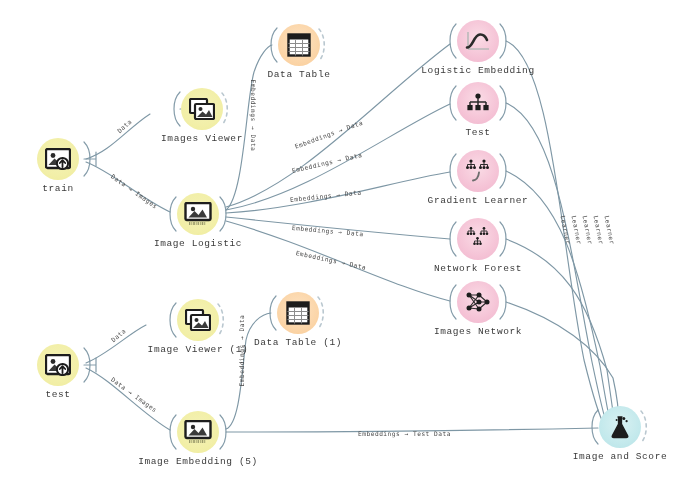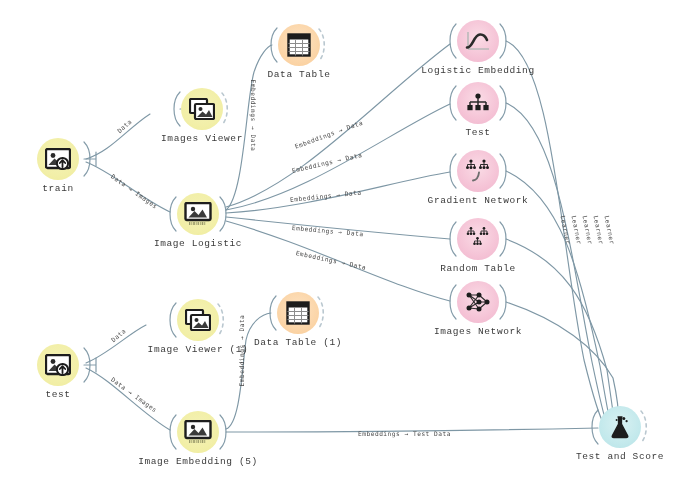--- a/index.html
+++ b/index.html
@@ -249,21 +249,21 @@
         <circle cx="2.5" cy="8.6" r="1.5" fill="#1d1d1d"></circle>
         <circle cx="6" cy="8.6" r="1.5" fill="#1d1d1d"></circle>
         <circle cx="9.5" cy="8.6" r="1.5" fill="#1d1d1d"></circle>
         <circle cx="19" cy="2" r="1.6" fill="#1d1d1d"></circle>
         <circle cx="15.5" cy="8.6" r="1.5" fill="#1d1d1d"></circle>
         <circle cx="19" cy="8.6" r="1.5" fill="#1d1d1d"></circle>
         <circle cx="22.5" cy="8.6" r="1.5" fill="#1d1d1d"></circle>
         <path d="M8,21.5 C11,21 13.5,18 14,13.5" stroke="#6d6d6d" stroke-width="1.9" fill="none" stroke-linecap="round"></path>
       </svg>
     </div>
-    <div class="node-label">Gradient Network</div>
+    <div class="node-label">Gradient Learner</div>
   </div>
 
   <div class="node" style="left:478px; top:239px;">
     <div class="node-disc pink">
       <svg class="node-icon" width="26" height="24" viewBox="0 0 26 24">
         <g stroke="#2a2a2a" stroke-width="0.9" fill="none">
           <path d="M6,2 L6,4 M3,4 L9,4 M3,4 L3,5.8 M6,4 L6,5.8 M9,4 L9,5.8"></path>
           <path d="M19,2 L19,4 M16,4 L22,4 M16,4 L16,5.8 M19,4 L19,5.8 M22,4 L22,5.8"></path>
           <path d="M12.5,12 L12.5,14 M9.5,14 L15.5,14 M9.5,14 L9.5,15.8 M12.5,14 L12.5,15.8 M15.5,14 L15.5,15.8"></path>
         </g>
@@ -274,21 +274,21 @@
         <circle cx="19" cy="1.3" r="1.3" fill="#1d1d1d"></circle>
         <circle cx="16" cy="6.8" r="1.3" fill="#1d1d1d"></circle>
         <circle cx="19" cy="6.8" r="1.3" fill="#1d1d1d"></circle>
         <circle cx="22" cy="6.8" r="1.3" fill="#1d1d1d"></circle>
         <circle cx="12.5" cy="11.3" r="1.3" fill="#1d1d1d"></circle>
         <circle cx="9.5" cy="16.8" r="1.3" fill="#1d1d1d"></circle>
         <circle cx="12.5" cy="16.8" r="1.3" fill="#1d1d1d"></circle>
         <circle cx="15.5" cy="16.8" r="1.3" fill="#1d1d1d"></circle>
       </svg>
     </div>
-    <div class="node-label">Random Table</div>
+    <div class="node-label">Network Forest</div>
   </div>
 
   <div class="node" style="left:478px; top:302px;">
     <div class="node-disc pink">
       <svg class="node-icon" width="26" height="22" viewBox="0 0 26 22">
         <g stroke="#2a2a2a" stroke-width="1.1" fill="none">
           <path d="M4,4 L14,4 M4,4 L14,11 M4,4 L14,18"></path>
           <path d="M4,17 L14,4 M4,17 L14,11 M4,17 L14,18"></path>
           <path d="M14,4 L22,11 M14,11 L22,11 M14,18 L22,11"></path>
         </g>
@@ -368,21 +368,21 @@
 
   <div class="node" style="left:620px; top:427px;">
     <div class="node-disc cyan">
       <svg class="node-icon" width="24" height="24" viewBox="0 0 24 24">
         <path d="M9.5,2 L14.5,2 M10.6,2 L10.6,9 L4.5,20.5 C3.8,21.8 4.6,22.5 5.8,22.5 L18.2,22.5 C19.4,22.5 20.2,21.8 19.5,20.5 L13.4,9 L13.4,2" fill="#1d1d1d" stroke="#1d1d1d" stroke-width="1.5" stroke-linejoin="round"></path>
         <circle cx="15.8" cy="3.5" r="1.5" fill="#1d1d1d"></circle>
         <circle cx="18.6" cy="6.2" r="1.1" fill="#1d1d1d"></circle>
         <circle cx="8.6" cy="5" r="1" fill="#1d1d1d"></circle>
       </svg>
     </div>
-    <div class="node-label">Test and Score</div>
+    <div class="node-label">Image and Score</div>
   </div>
 
   <div class="edge-label" style="left:118px; top:128px; transform:rotate(-41deg);">Data</div>
   <div class="edge-label" style="left:112px; top:172px; transform:rotate(35deg);">Data → Images</div>
   <div class="edge-label vert" style="left:253px; top:76px; transform:rotate(90deg);">Embeddings → Data</div>
   <div class="edge-label" style="left:295px; top:143px; transform:rotate(-20deg);">Embeddings → Data</div>
   <div class="edge-label" style="left:292px; top:167px; transform:rotate(-13deg);">Embeddings → Data</div>
   <div class="edge-label" style="left:290px; top:196px; transform:rotate(-6deg);">Embeddings → Data</div>
   <div class="edge-label" style="left:292px; top:224px; transform:rotate(5deg);">Embeddings → Data</div>
   <div class="edge-label" style="left:296px; top:249px; transform:rotate(12deg);">Embeddings → Data</div>

